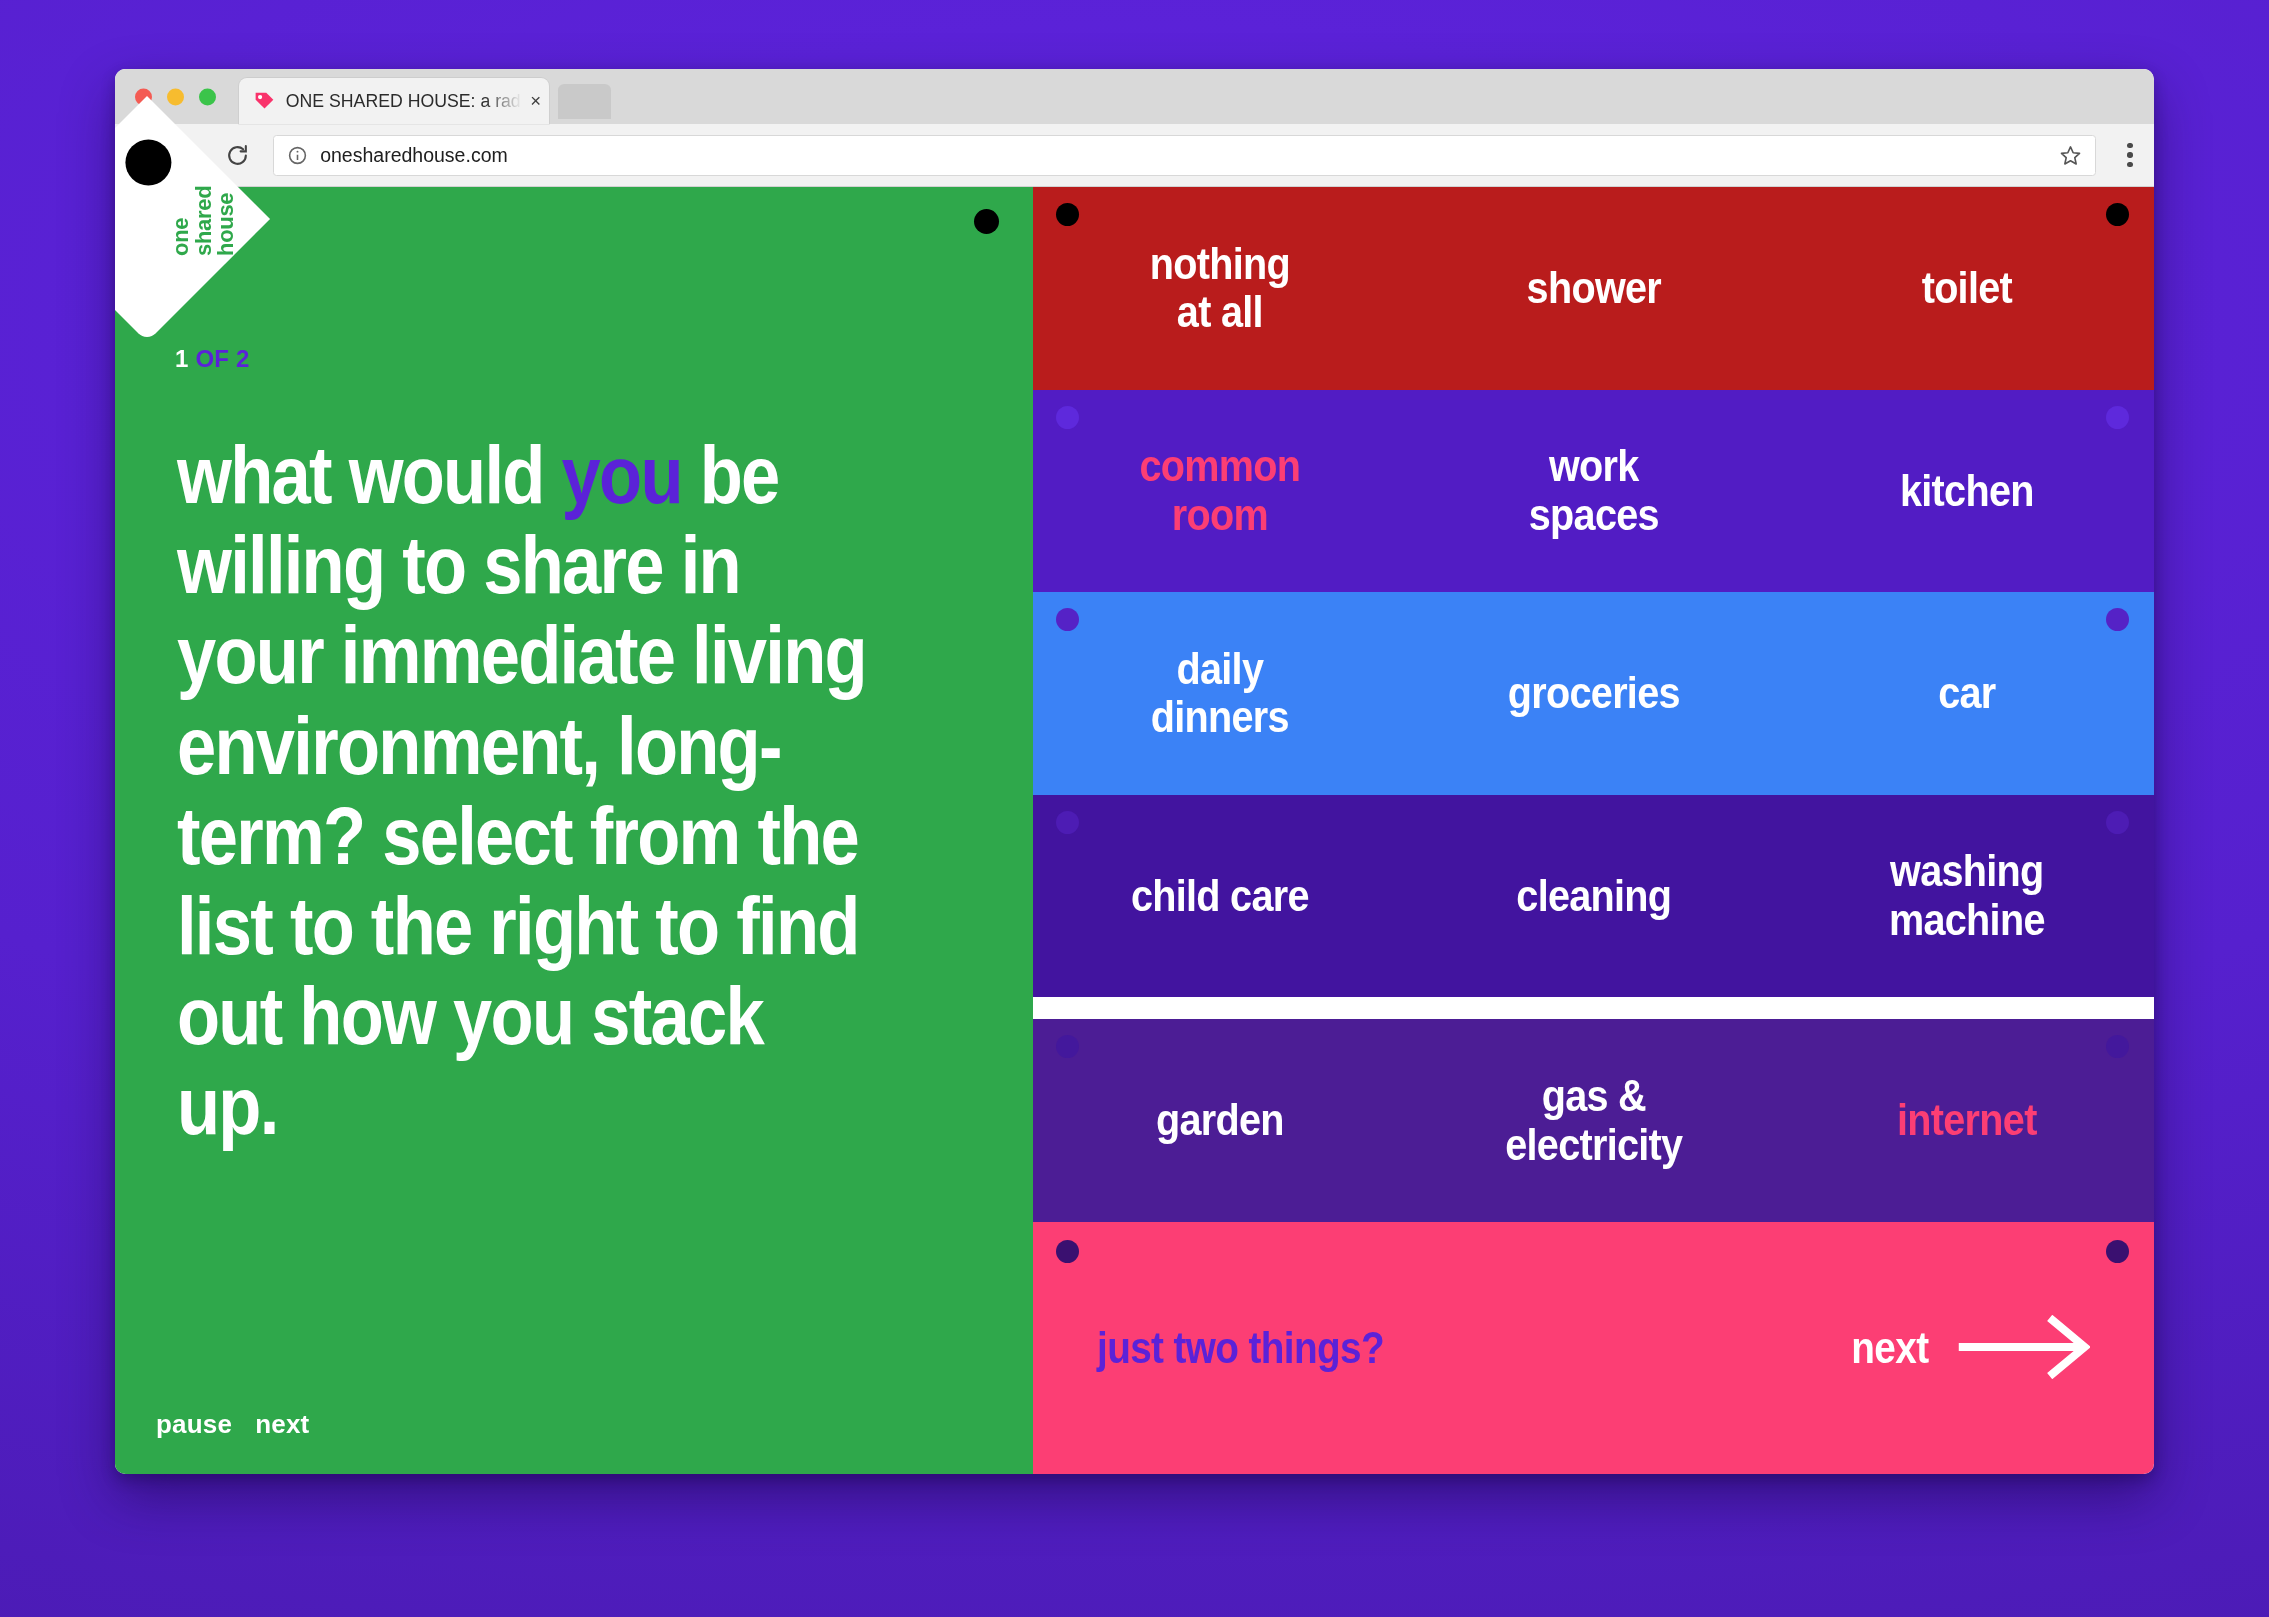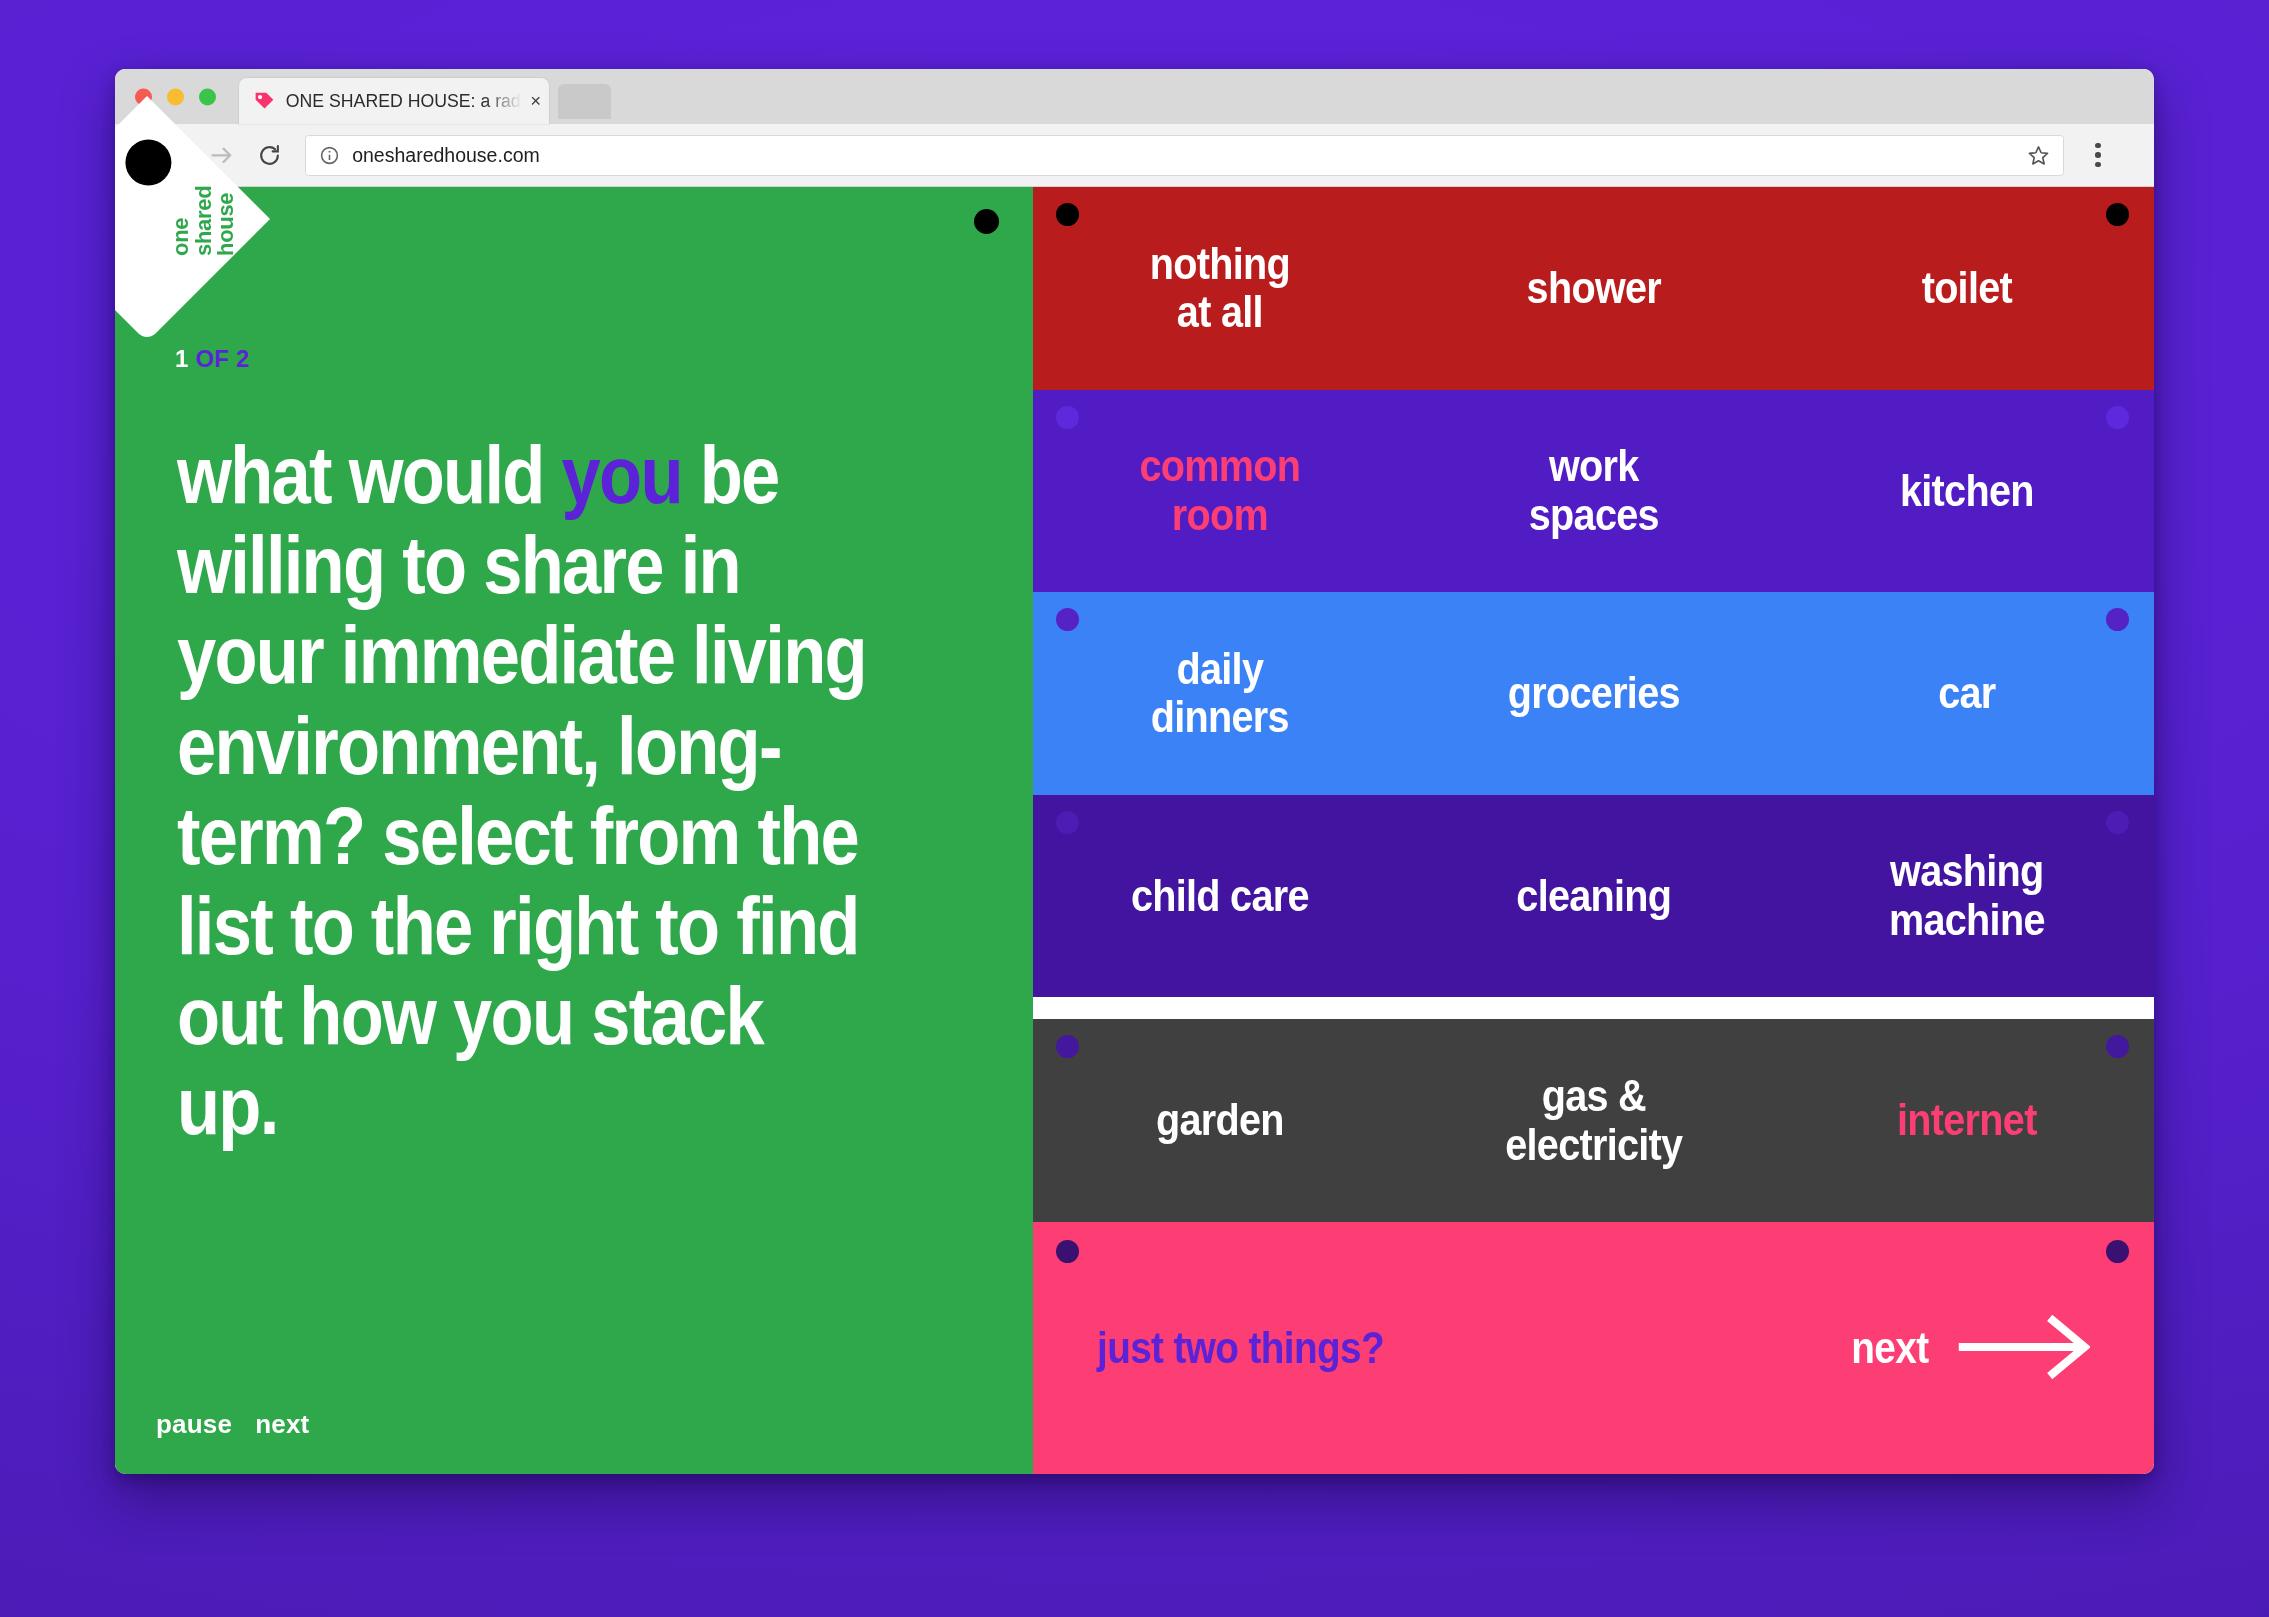--- a/index.html
+++ b/index.html
@@ -105,21 +105,21 @@
     background: #C9C9C9;
     border-radius: 6.2px 6.2px 0 0;
   }
 
   
   .toolbar {
     height: 63px;
     background: #F2F2F2;
     display: flex;
     align-items: center;
-    padding: 0 34px;
+    padding: 0 2px;
     box-sizing: border-box;
     border-bottom: 0.9px solid #D2D2D2;
   }
   .nav-btn {
     width: 48px; height: 48px;
     display: flex;
     align-items: center;
     justify-content: center;
     flex: none;
   }
@@ -465,21 +465,21 @@
             <div class="opt" style="white-space: pre-line;">car</div>
           </div>
           <div class="opt-row" style="background: rgb(66, 20, 159);">
             <span class="rd l" style="background: rgb(77, 28, 180);"></span>
             <span class="rd r" style="background: rgb(77, 28, 180);"></span>
             <div class="opt" style="white-space: pre-line;">child care</div>
             <div class="opt" style="white-space: pre-line;">cleaning</div>
             <div class="opt" style="white-space: pre-line;">washing
 machine</div>
           </div>
-          <div class="opt-row" style="background: #404040; margin-top: 22px;">
+          <div class="opt-row" style="background: #4c1d95; margin-top: 22px;">
             <span class="rd l" style="background: rgb(67, 24, 156);"></span>
             <span class="rd r" style="background: rgb(67, 24, 156);"></span>
             <div class="opt" style="white-space: pre-line;">garden</div>
             <div class="opt" style="white-space: pre-line;">gas &amp;
 electricity</div>
             <div class="opt selected" style="white-space: pre-line;">internet</div>
           </div>
         </div>
 
       <div class="cta">

